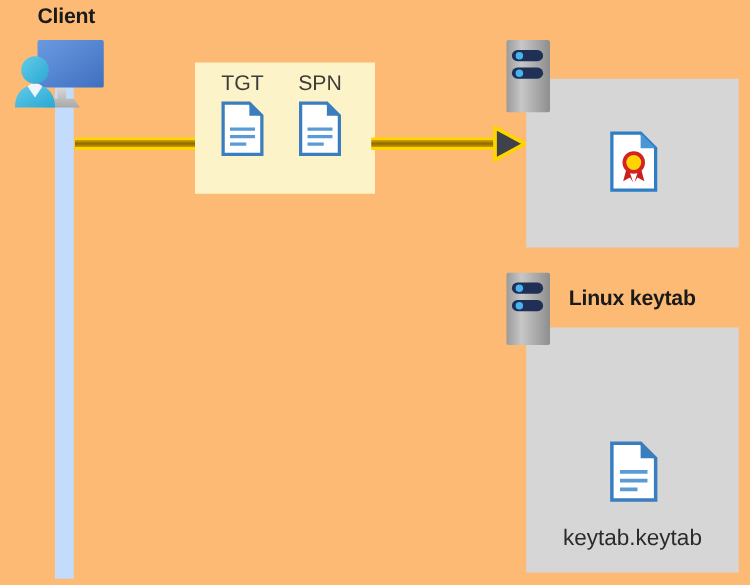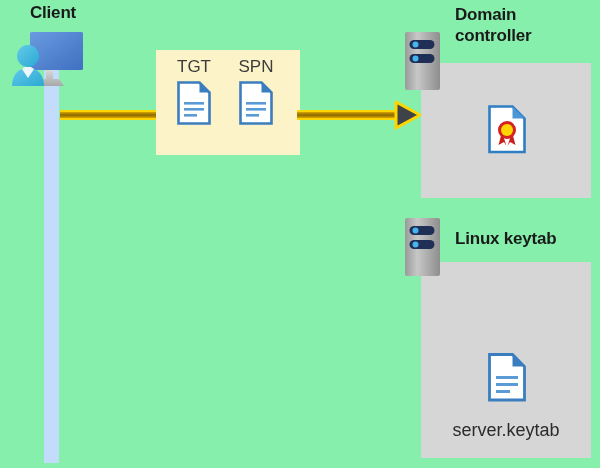--- a/index.html
+++ b/index.html
@@ -7,21 +7,21 @@
     padding: 0;
     background: #ffffff;
   }
   body {
     font-family: "Liberation Sans", sans-serif;
   }
   #canvas {
     position: relative;
     width: 600px;
     height: 468px;
-    background: #86efac;
+    background: #fdba74;
     overflow: hidden;
   }
 
   
   .title {
     position: absolute;
     font-weight: bold;
     color: #1a1a1a;
     font-size: 17px;
     letter-spacing: -0.2px;
@@ -216,22 +216,20 @@
         </linearGradient>
       </defs>
       <rect x="0" y="0" width="35" height="58" rx="2" fill="url(#srvGrad)"></rect>
       <rect x="4.5" y="8" width="25" height="9" rx="4.5" fill="#1f2f56"></rect>
       <circle cx="10.5" cy="12.5" r="3" fill="#48b4ef"></circle>
       <rect x="4.5" y="22" width="25" height="9" rx="4.5" fill="#1f2f56"></rect>
       <circle cx="10.5" cy="26.5" r="3" fill="#48b4ef"></circle>
     </svg>
   </div>
 
-  <div class="title" id="dc-title">Domain
-controller</div>
 
   <div id="cert-icon">
     <svg width="40" height="50" viewBox="0 0 40 50">
       <path d="M2.5 2.5 h23 l12 12 v33.5 h-35 z" fill="#ffffff" stroke="#2e7ec4" stroke-width="2.6"></path>
       <path d="M25.5 2.5 l12 12 h-12 z" fill="#4a97d8"></path>
       <path d="M15 28 l-3.5 13 l5.5 -3 l2.5 4 z" fill="#c81f1f"></path>
       <path d="M25 28 l3.5 13 l-5.5 -3 l-2.5 4 z" fill="#c81f1f"></path>
       <circle cx="20" cy="26" r="9" fill="#d42121"></circle>
       <circle cx="20" cy="26" r="6" fill="#ffd400"></circle>
     </svg>
@@ -255,15 +253,15 @@
   <div id="keytab-icon">
     <svg width="40" height="50" viewBox="0 0 40 50">
       <path d="M2.5 2.5 h23 l12 12 v33.5 h-35 z" fill="#ffffff" stroke="#3a7ebf" stroke-width="2.8"></path>
       <path d="M25.5 2.5 l12 12 h-12 z" fill="#3a7ebf"></path>
       <rect x="9" y="24" width="22" height="3" fill="#5b9bd5"></rect>
       <rect x="9" y="31" width="22" height="3" fill="#5b9bd5"></rect>
       <rect x="9" y="38" width="14" height="3" fill="#5b9bd5"></rect>
     </svg>
   </div>
 
-  <div id="keytab-label">server.keytab</div>
+  <div id="keytab-label">keytab.keytab</div>
 
 </div>
 
 </body></html>

